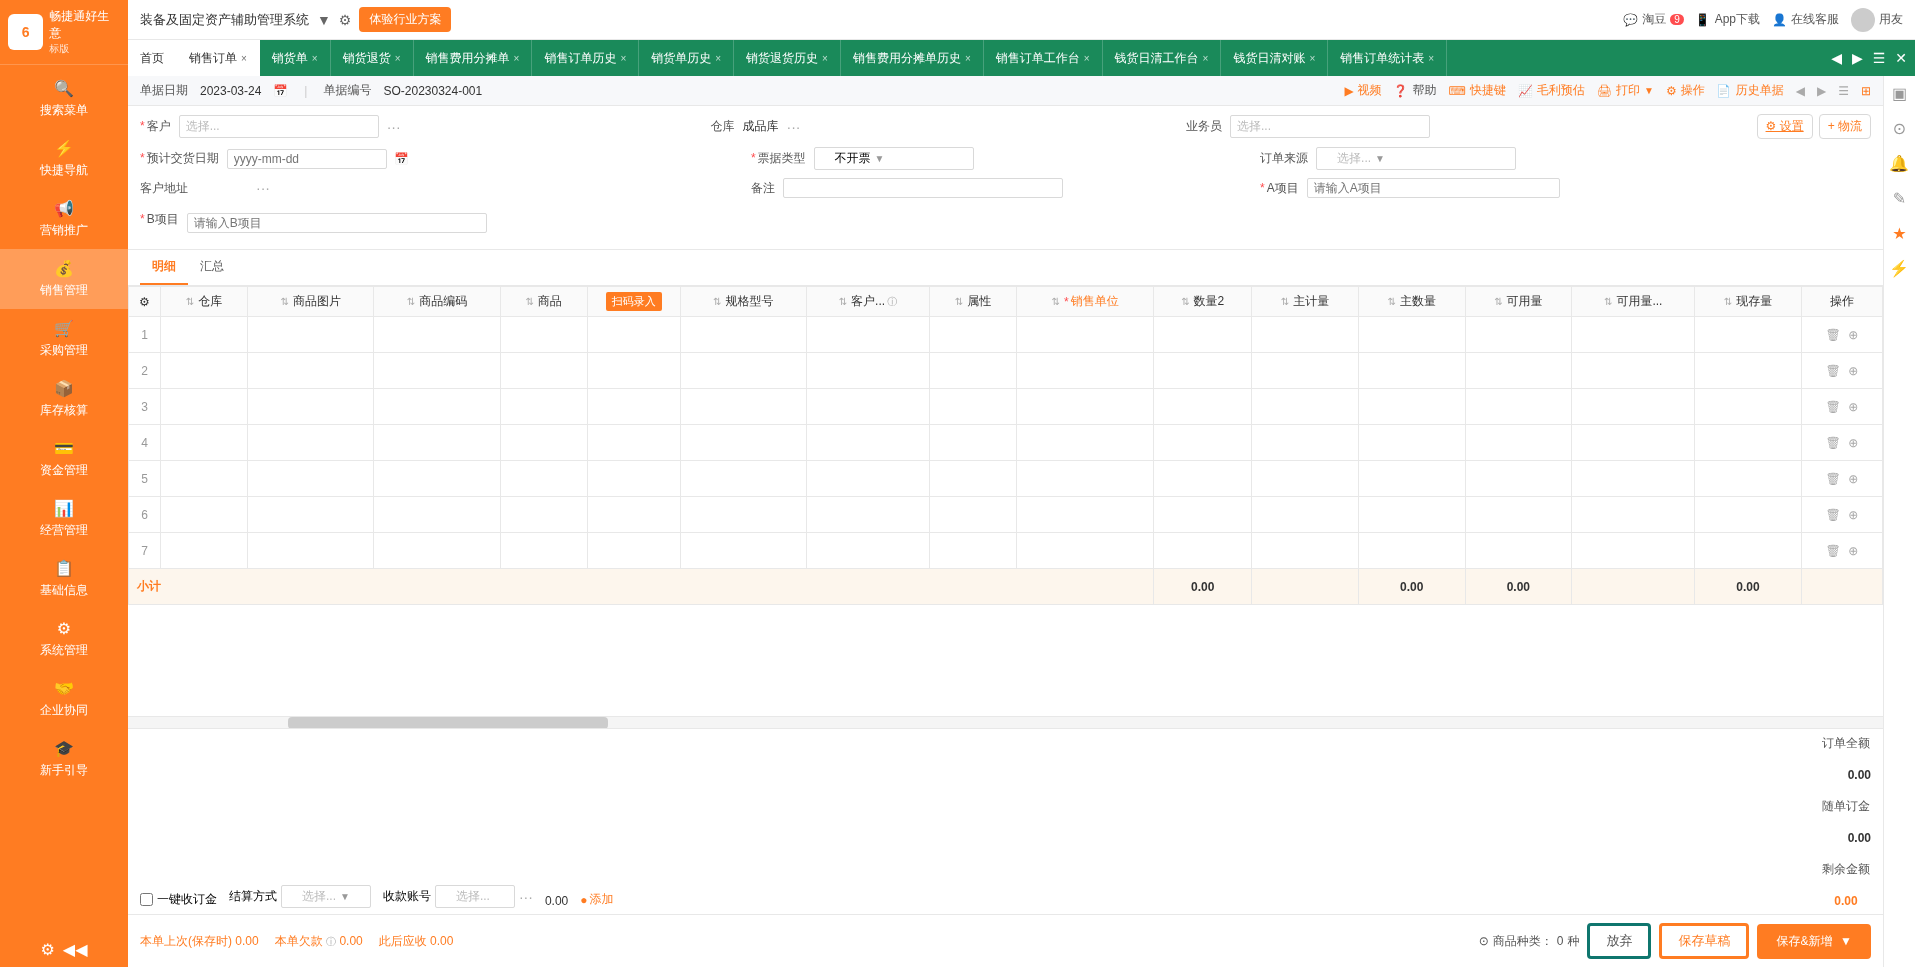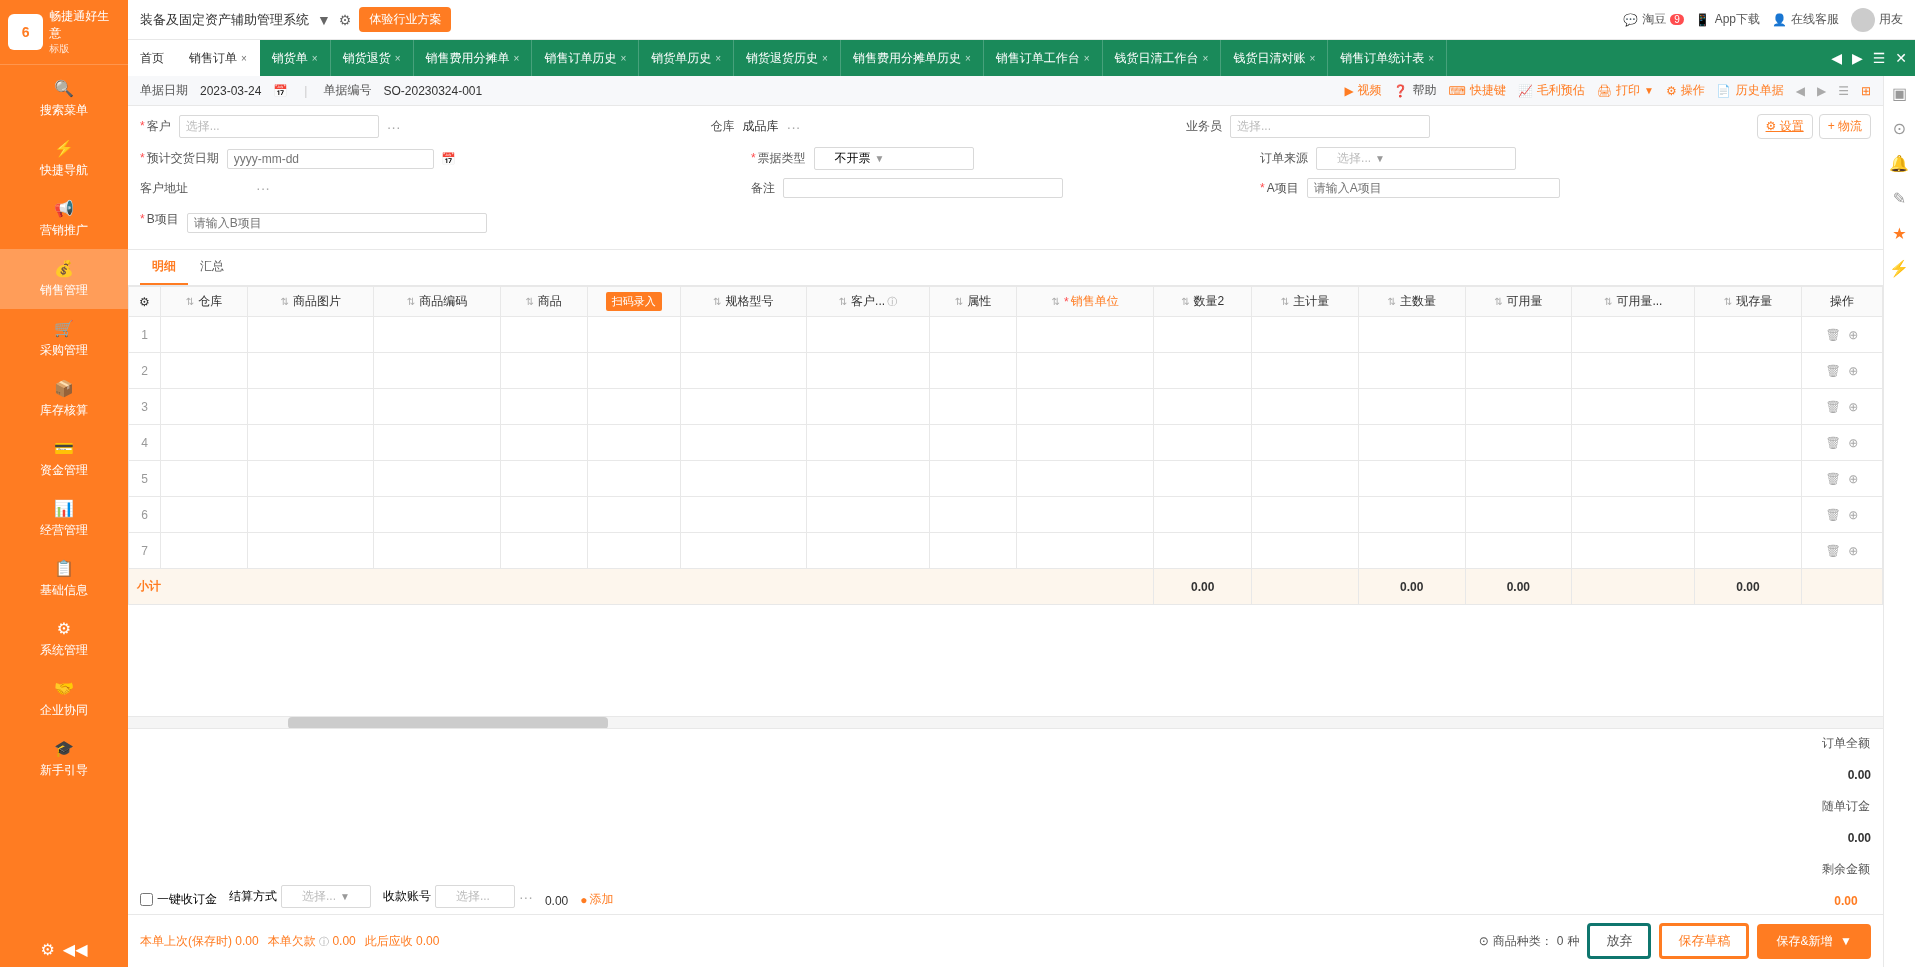--- a/index.html
+++ b/index.html
@@ -95,21 +95,21 @@
     .footer-checkbox { display: flex; align-items: center; gap: 4px; }
     .footer-field { display: flex; align-items: center; gap: 4px; }
     .footer-add { color: #ff7c22; cursor: pointer; display: flex; align-items: center; gap: 2px; }
     .footer-right { margin-left: auto; display: flex; flex-direction: column; align-items: flex-end; gap: 2px; }
     .footer-sum-row { display: flex; align-items: center; gap: 16px; font-size: 12px; color: #333; flex-direction: column; }
     .footer-sum-label { color: #555; }
     .footer-sum-val { font-weight: bold; min-width: 50px; text-align: right; }
     .footer-sum-orange { color: #ff7c22; font-weight: bold; }
 
     
-    .action-bar { display: flex; align-items: center; padding: 8px 12px; background: #fff; border-top: 1px solid #e8e8e8; flex-shrink: 0; gap: 9px; }
+    .action-bar { display: flex; align-items: center; padding: 8px 12px; background: #fff; border-top: 1px solid #e8e8e8; flex-shrink: 0; gap: 16px; }
     .action-stat { color: #555; font-size: 12px; }
     .action-stat span { color: #ff7c22; }
     .action-right { margin-left: auto; display: flex; align-items: center; gap: 8px; }
     .action-btn { padding: 6px 16px; border-radius: 4px; cursor: pointer; font-size: 13px; border: 3px solid #0f766e; background: #fff; color: #555; }
     .action-btn.save-draft { background: #fff; border-color: #ff7c22; color: #ff7c22; }
     .action-btn.save-new { background: #ff7c22; border-color: #ff7c22; color: #fff; }
     .goods-stat { display: flex; align-items: center; gap: 4px; color: #555; }
 
     .dropdown-arrow { font-size: 10px; color: #999; }
 
@@ -337,21 +337,21 @@
           </div>
           <div style="display:flex;gap:6px;flex-shrink:0;">
             <button style="background:#fff;border:1px solid #d9d9d9;border-radius:4px;padding:3px 8px;cursor:pointer;color:#ff7c22;font-size:12px;text-decoration:underline;">⚙ 设置</button>
             <button style="background:#fff;border:1px solid #d9d9d9;border-radius:4px;padding:3px 8px;cursor:pointer;color:#ff7c22;font-size:12px;">+ 物流</button>
           </div>
         </div>
 
         <div class="form-row">
           <div class="field-group" style="flex:1.2;">
             <span class="field-label required">预计交货日期</span>
-            <input type="text" class="field-input" style="width: 207px;" placeholder="yyyy-mm-dd">
+            <input type="text" class="field-input" style="width: 160px;" placeholder="yyyy-mm-dd">
             <span style="color:#aaa;cursor:pointer;">📅</span>
           </div>
           <div class="field-group" style="flex:1;">
             <span class="field-label required">票据类型</span>
             <div class="field-select" style="min-width:160px;">
               <span>不开票</span>
               <span class="dropdown-arrow">▼</span>
             </div>
           </div>
           <div class="field-group" style="flex:1.2;">

